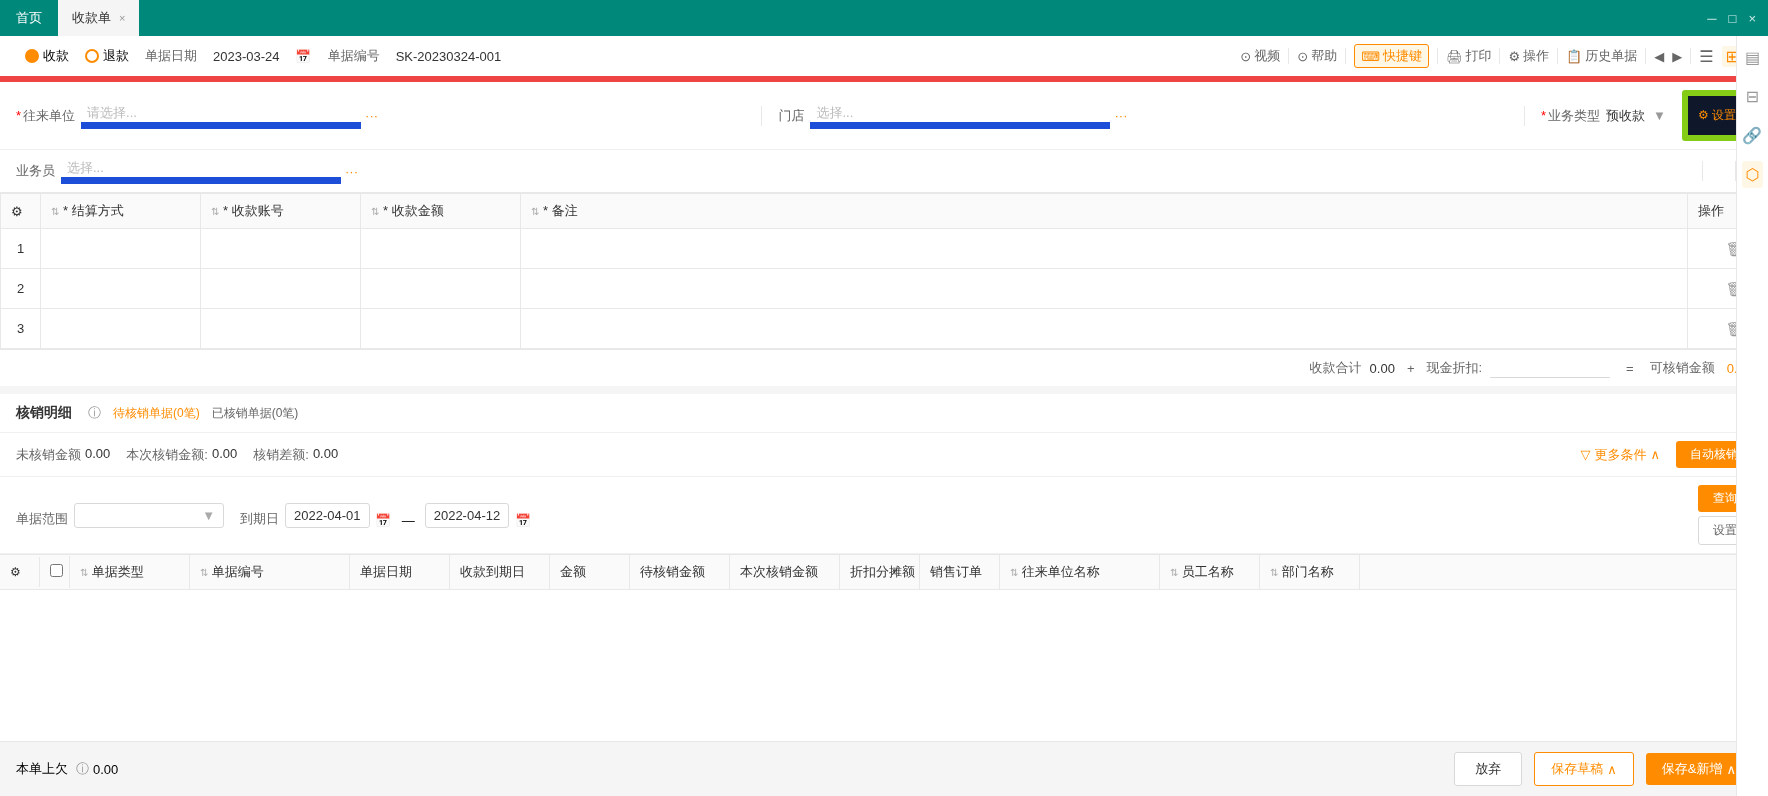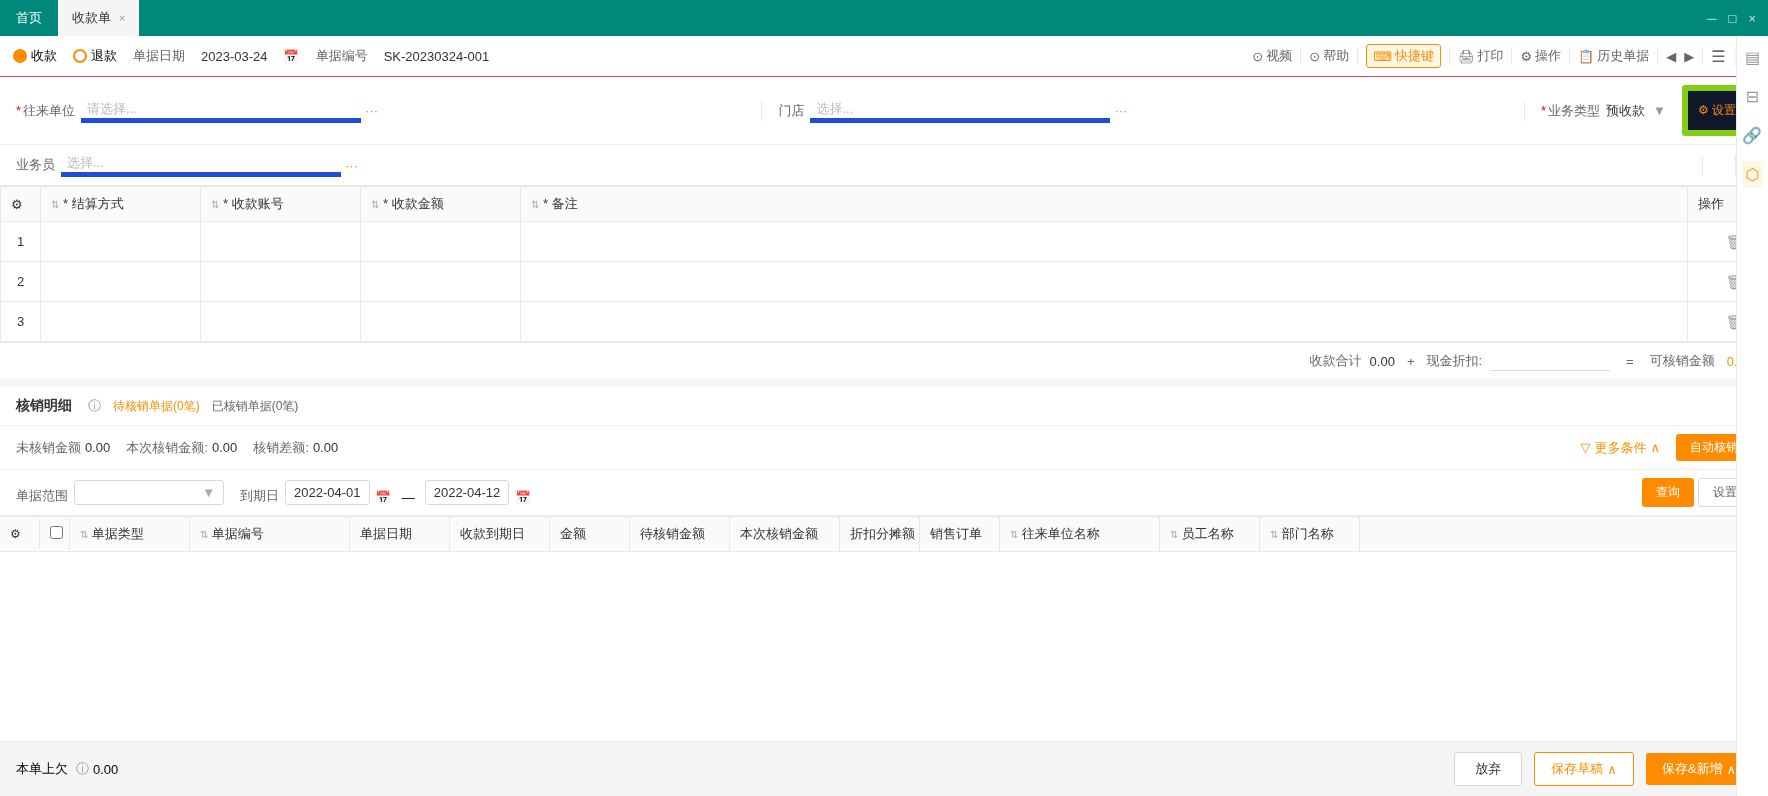--- a/index.html
+++ b/index.html
@@ -3,21 +3,21 @@
   <meta charset="utf-8">
   <style>
     * { box-sizing: border-box; margin: 0; padding: 0; font-family: 'Microsoft YaHei', Arial, sans-serif; font-size: 13px; }
     body { background: #f0f2f5; overflow: hidden; width: 1768px; height: 796px; }
 
     
     .main { background: #f5f5f5; height: calc(796px - 36px); overflow: hidden; display: flex; flex-direction: column; }
 
     
     .toolbar-row {
-      display: flex; align-items: center; padding: 8px 13px; background: #fff; border-bottom: 1px solid #ef4444; gap: 16px;
+      display: flex; align-items: center; padding: 8px 25px; background: #fff; border-bottom: 6px solid #ef4444; gap: 16px;
     }
     .radio-group { display: flex; gap: 16px; align-items: center; }
     .radio-item { display: flex; align-items: center; gap: 4px; cursor: pointer; }
     .radio-dot { width: 14px; height: 14px; border-radius: 50%; border: 2px solid #ff8c00; background: #fff; }
     .radio-dot.checked { background: #ff8c00; }
     .toolbar-label { color: #666; }
     .toolbar-value { color: #333; font-weight: 500; }
     .toolbar-spacer { flex: 1; }
     .toolbar-actions { display: flex; align-items: center; gap: 8px; color: #666; }
     .toolbar-action { display: flex; align-items: center; gap: 3px; cursor: pointer; color: #666; font-size: 12px; }
@@ -25,21 +25,21 @@
     .divider-v { width: 1px; height: 16px; background: #e8e8e8; }
 
     
     .form-row {
       display: flex; align-items: center; padding: 8px 16px; background: #fff; border-bottom: 1px solid #f0f0f0; gap: 0;
     }
     .field-group { display: flex; align-items: center; flex: 1; }
     .field-label { color: #666; white-space: nowrap; min-width: fit-content; }
     .required-star { color: #f00; margin-right: 2px; }
     .field-input {
-      flex: 1; border: none; border-bottom: 5px solid #1d4ed8; padding: 2px 6px; color: #333; outline: none; min-width: 100px; max-width: 300px;
+      flex: 1; border: none; border-bottom: 7px solid #1d4ed8; padding: 2px 6px; color: #333; outline: none; min-width: 100px; max-width: 300px;
     }
     .field-input::placeholder { color: #bbb; }
     .field-more { color: #ff8c00; cursor: pointer; padding: 0 4px; }
     .field-separator { width: 1px; height: 20px; background: #e8e8e8; margin: 0 16px; }
 
     
     .settings-btn {
       border: 6px solid #84cc16; color: #ff8c00; background: #0f172a; border-radius: 3px; padding: 11px 10px; cursor: pointer; display: flex; align-items: center; gap: 4px; font-size: 12px;
     }
 
@@ -69,21 +69,21 @@
     
     .bottom-section { background: #fff; margin-top: 8px; flex: 1; overflow: hidden; display: flex; flex-direction: column; }
     .section-header { display: flex; align-items: center; padding: 10px 16px; border-bottom: 1px solid #f0f0f0; gap: 12px; }
     .section-title { font-size: 14px; font-weight: 600; color: #333; }
     .info-icon { color: #999; cursor: pointer; margin-left: 4px; }
     .tab-link { color: #ff8c00; cursor: pointer; font-size: 12px; }
     .tab-link-gray { color: #666; font-size: 12px; }
 
     
     .stats-row { display: flex; align-items: center; padding: 8px 16px; gap: 16px; border-bottom: 1px solid #f0f0f0; background: #fff; }
-    .stat-item { display: flex; align-items: center; gap: 4px; }
+    .stat-item { display: flex; gap: 4px; }
     .stat-label { color: #666; }
     .stat-value { color: #333; }
     .stats-spacer { flex: 1; }
     .filter-btn { display: flex; align-items: center; gap: 4px; color: #ff8c00; cursor: pointer; font-size: 12px; }
     .auto-btn { background: #ff8c00; color: #fff; border: none; border-radius: 3px; padding: 5px 14px; cursor: pointer; font-size: 12px; }
 
     
     .search-row { display: flex; align-items: center; padding: 8px 16px; gap: 16px; border-bottom: 1px solid #f0f0f0; background: #fff; }
     .search-field-group { display: flex; align-items: flex-end; gap: 6px; }
     .search-label { color: #666; white-space: nowrap; }
@@ -350,21 +350,21 @@
           <span>2022-04-01</span>
         </div>
         <span style="cursor:pointer;color:#999;">📅</span>
         <span style="margin:0 4px;">—</span>
         <div class="search-date">
           <span>2022-04-12</span>
         </div>
         <span style="cursor:pointer;color:#999;">📅</span>
       </div>
       <div class="search-spacer"></div>
-      <div style="display:flex;flex-direction:row;gap:4px;margin-left:32px;">
+      <div style="display:flex;flex-direction:column;gap:4px;margin-left:32px;">
         <button class="query-btn">查询</button>
         <button class="setting-btn2">设置</button>
       </div>
     </div>
 
     <div class="bottom-table-header">
       <div style="width:40px;">⚙</div>
       <div style="width:30px;">
         <input type="checkbox" style="">
       </div>

